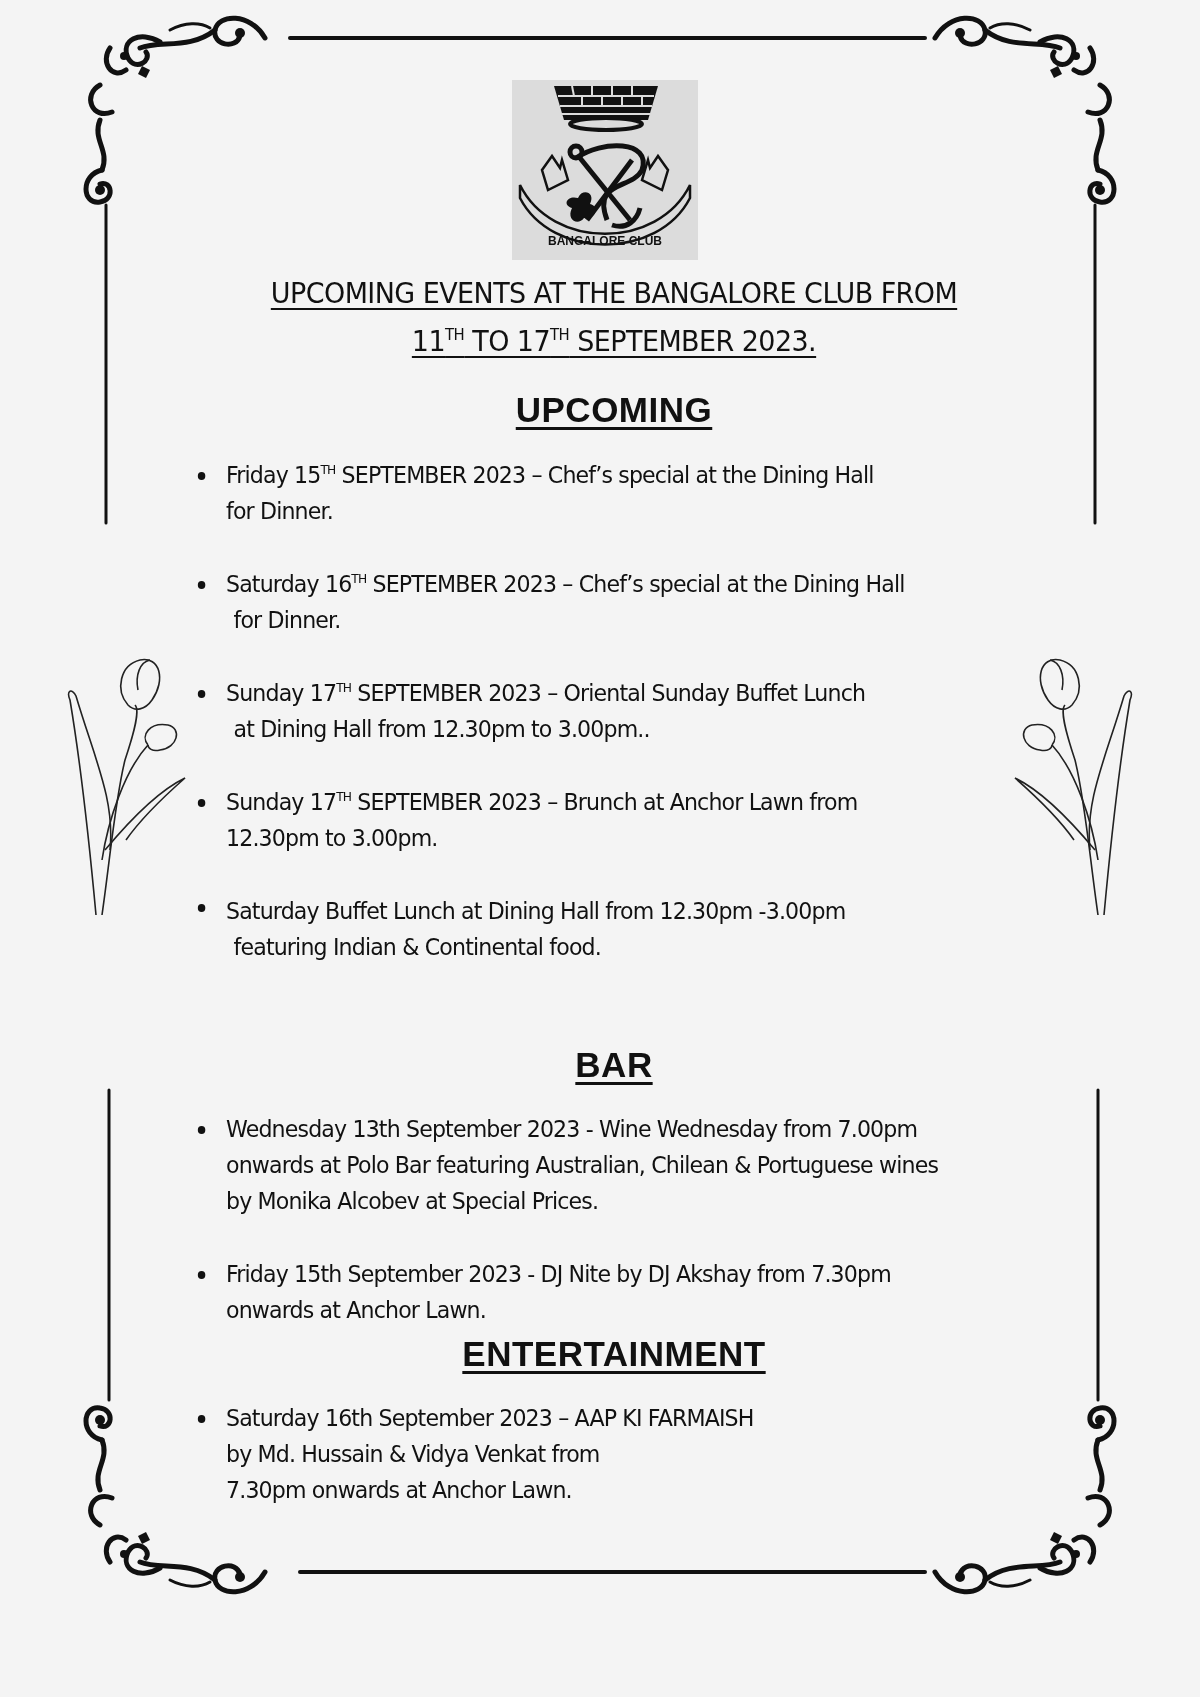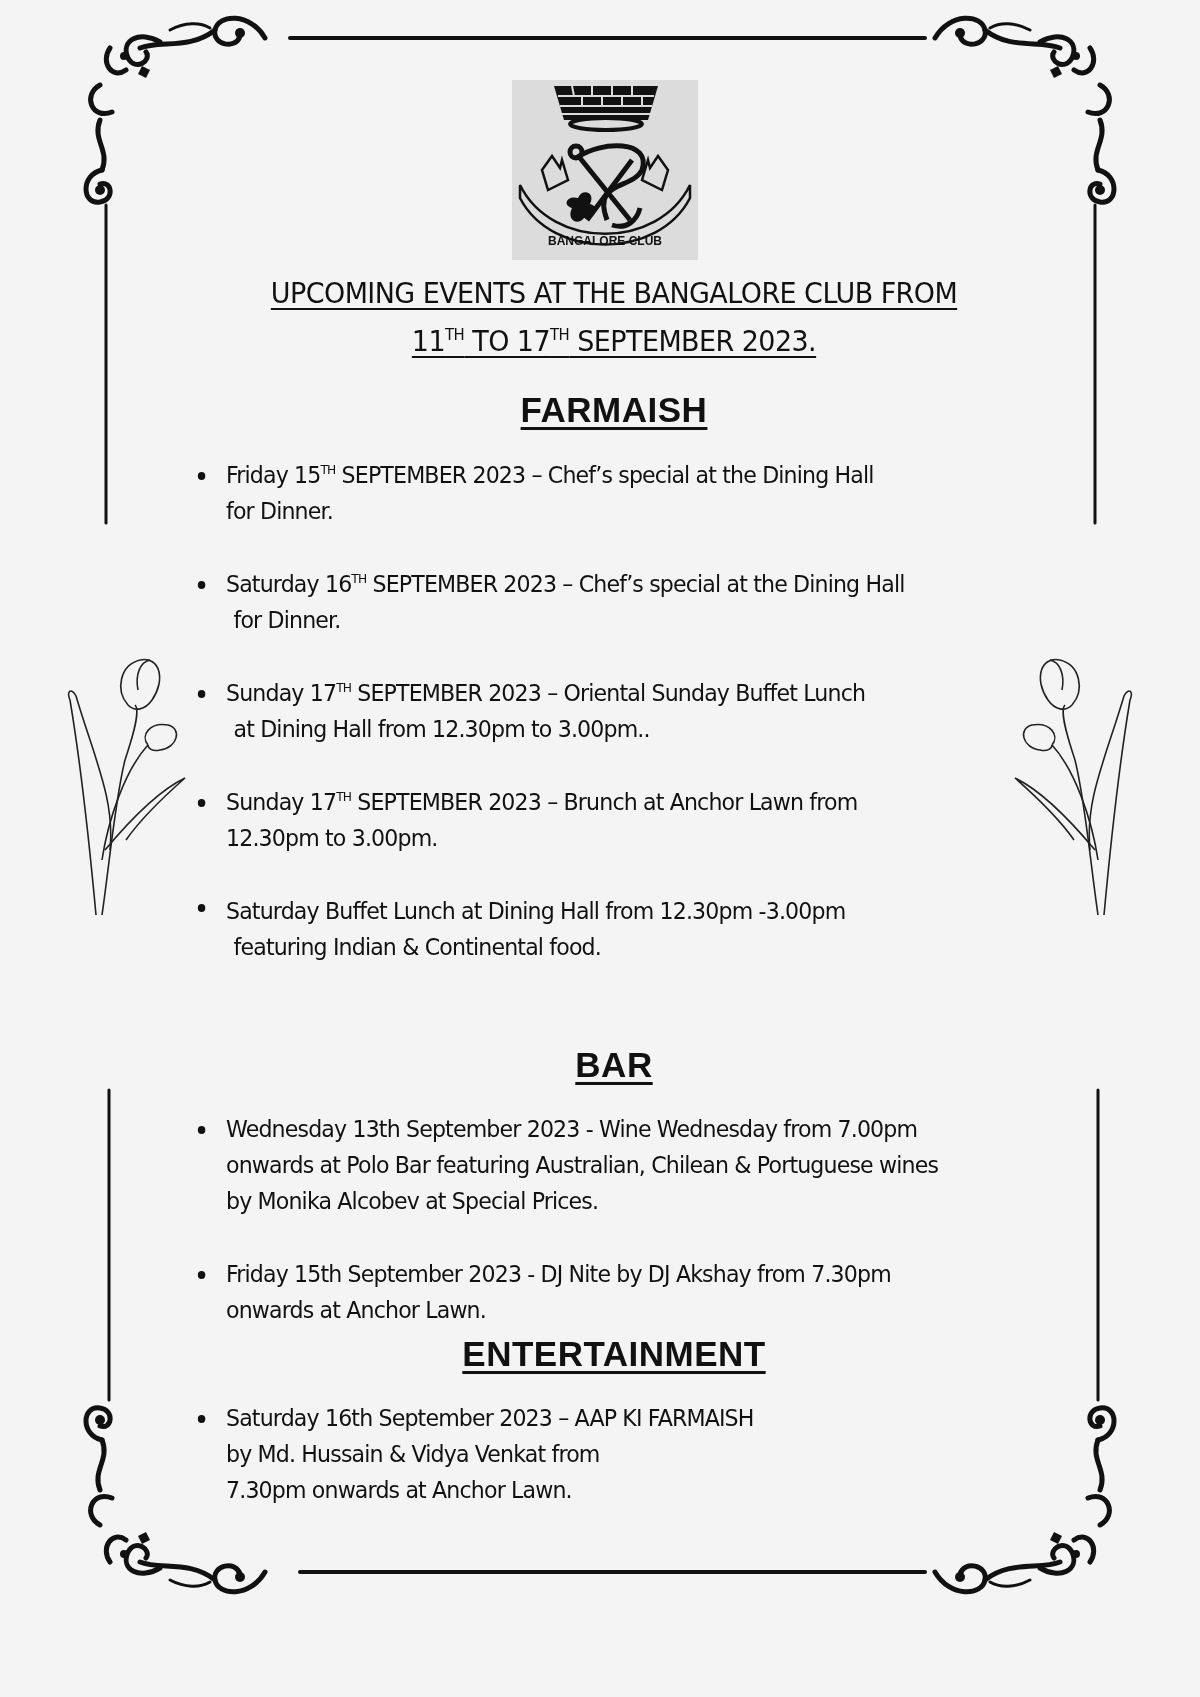--- a/index.html
+++ b/index.html
@@ -145,21 +145,21 @@
 </div>
 
 <div class="title" style="top:276px;">
   <span class="t">UPCOMING EVENTS AT THE BANGALORE CLUB FROM</span>
 </div>
 <div class="title" style="top:324px;">
   <span class="t"><span>11</span><sup>TH</sup><span> TO 17</span><sup>TH</sup><span> SEPTEMBER 2023.</span></span>
 </div>
 
 <div class="section-head" style="top:390px;">
-  <span>FARMAISH</span>
+  <span>UPCOMING</span>
 </div>
 
 <div class="item" style="top:457px;">
   <span class="bullet"></span>
   <div><span>Friday 15</span><sup>TH</sup><span> SEPTEMBER 2023 – Chef’s special at the Dining Hall</span></div>
   <div>for Dinner.</div>
 </div>
 
 <div class="item" style="top:566px;">
   <span class="bullet"></span>

